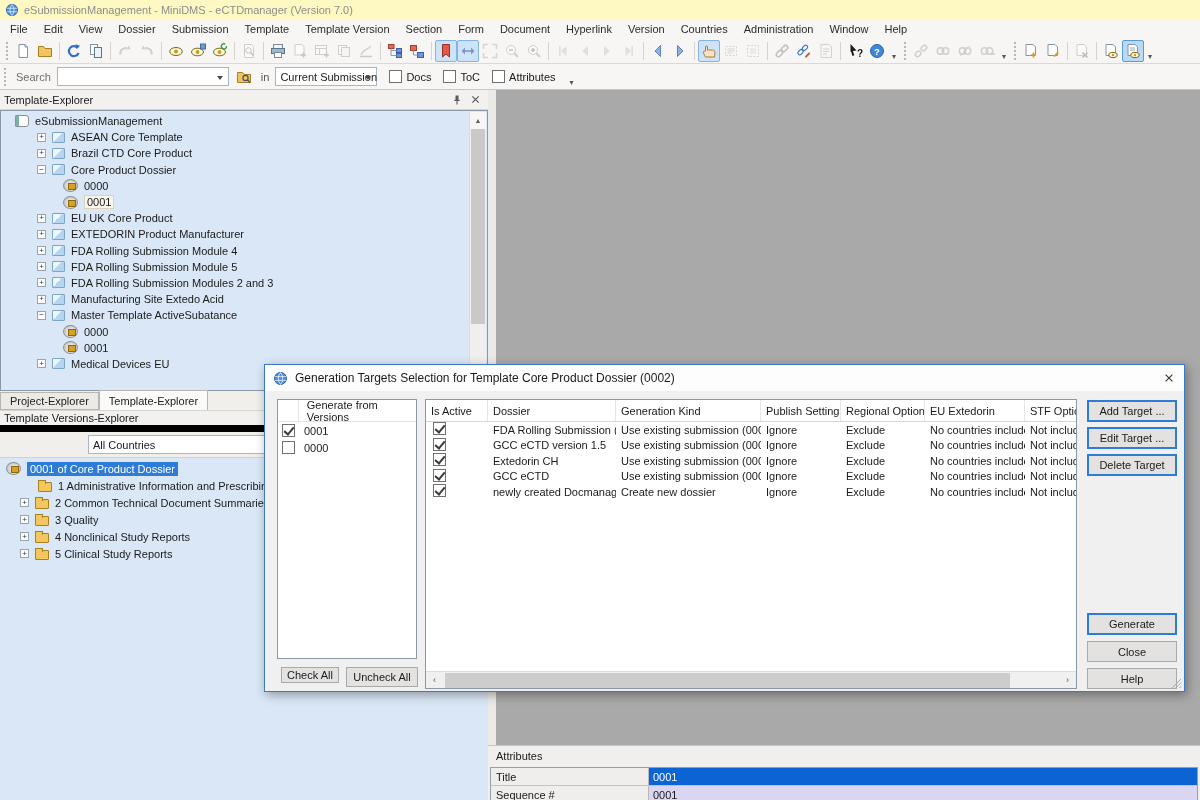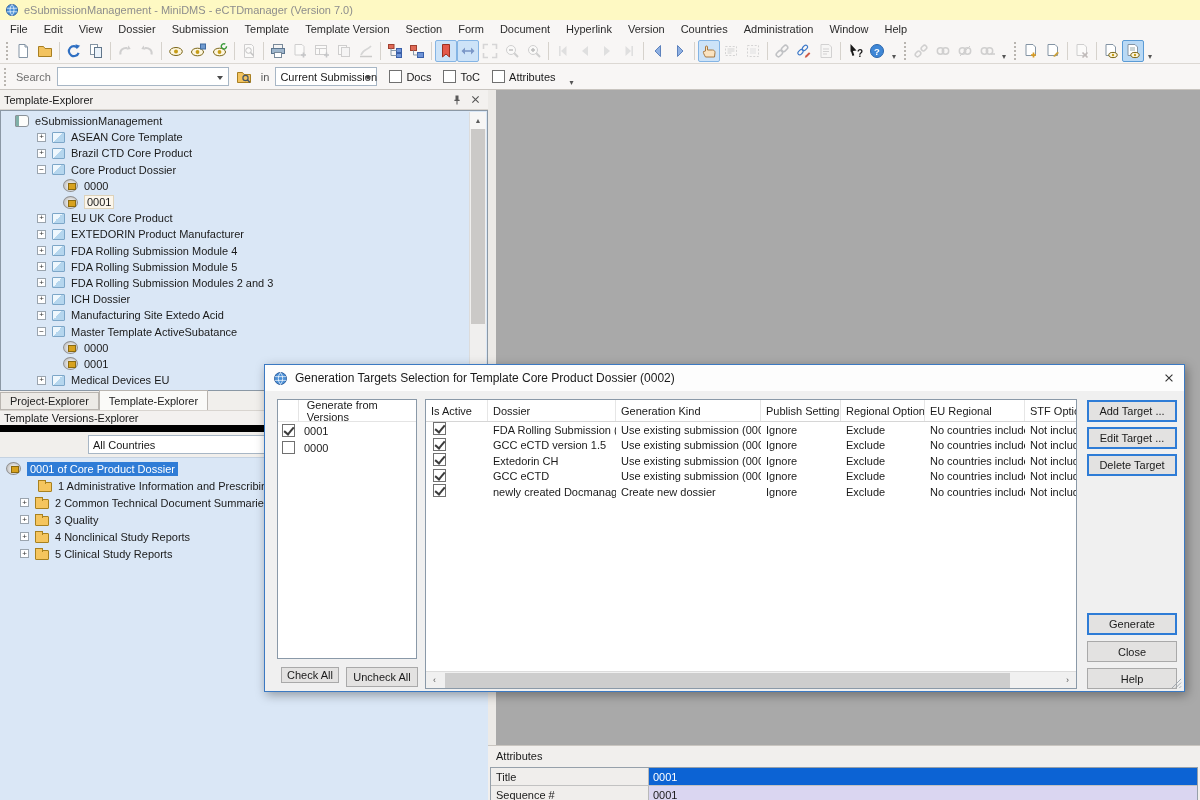--- a/index.html
+++ b/index.html
@@ -547,25 +547,20 @@
           <span>FDA Rolling Submission Module 5</span>
         </div>
       <div class="trow" style="padding-left:36px;">
           <span class="exp plus"></span>
           <span class="tico cube"></span>
           <span>FDA Rolling Submission Modules 2 and 3</span>
         </div>
       <div class="trow" style="padding-left:36px;">
           <span class="exp plus"></span>
           <span class="tico cube"></span>
-          <span>ICH Dossier</span>
-        </div>
-      <div class="trow" style="padding-left:36px;">
-          <span class="exp plus"></span>
-          <span class="tico cube"></span>
           <span>Manufacturing Site Extedo Acid</span>
         </div>
       <div class="trow" style="padding-left:36px;">
           <span class="exp minus"></span>
           <span class="tico cube"></span>
           <span>Master Template ActiveSubatance</span>
         </div>
       <div class="trow" style="padding-left:62px;">
           <span class="tico lockdisc"></span>
           <span>0000</span>
@@ -689,21 +684,21 @@
         <span>Uncheck All</span>
       </div>
 
     <div class="dtable">
       <div class="grow ghead">
         <div>Is Active</div>
         <div>Dossier</div>
         <div>Generation Kind</div>
         <div>Publish Settings</div>
         <div>Regional Options</div>
-        <div>EU Regional</div>
+        <div>EU Extedorin</div>
         <div>STF Options</div>
       </div>
       <div class="grow gbody">
         <div class="cbcell"><span class="cb checked"></span></div>
         <div>FDA Rolling Submission (0000)</div>
         <div>Use existing submission (0002)</div>
         <div>Ignore</div>
         <div>Exclude</div>
         <div>No countries included</div>
         <div>Not included</div>

